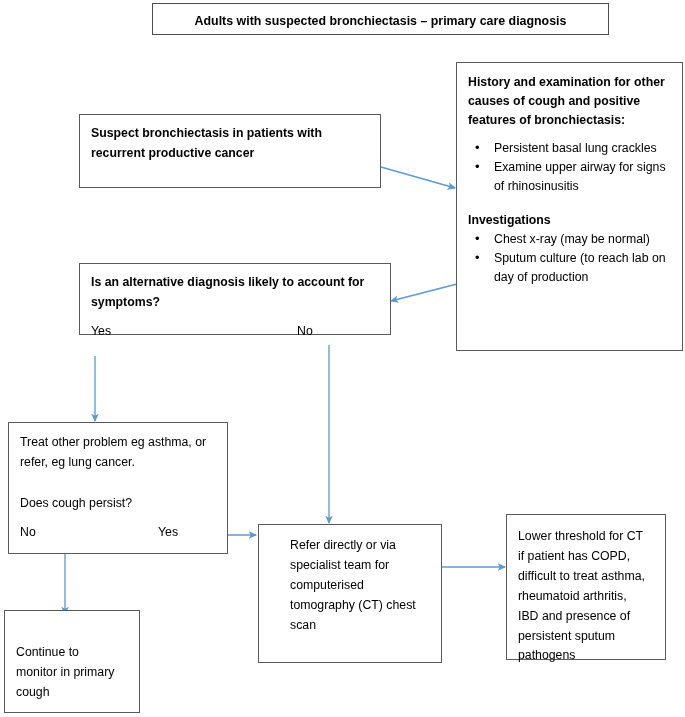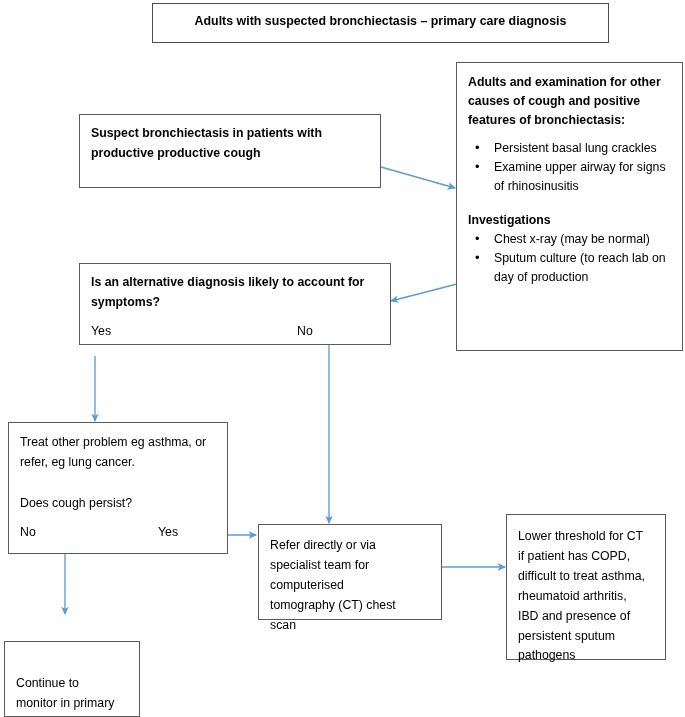--- a/index.html
+++ b/index.html
@@ -99,51 +99,51 @@
 
     <line x1="329" y1="345" x2="329" y2="523" stroke="#5b9bd5" stroke-width="1.35" marker-end="url(#arrowhead)"></line>
 
     <line x1="222" y1="535" x2="256" y2="535" stroke="#5b9bd5" stroke-width="1.35" marker-end="url(#arrowhead)"></line>
 
     <line x1="65" y1="554" x2="65" y2="614" stroke="#5b9bd5" stroke-width="1.35" marker-end="url(#arrowhead)"></line>
 
     <line x1="442" y1="567" x2="505" y2="567" stroke="#5b9bd5" stroke-width="1.35" marker-end="url(#arrowhead)"></line>
   </svg>
 
-  <div class="node title-node" style="left:152px; top:3px; width:457px; height:40px;">
+  <div class="node title-node" style="left:152px; top:3px; width:457px; height:32px;">
     <div class="pad">Adults with suspected bronchiectasis – primary care diagnosis</div>
   </div>
 
   <div class="node" style="left:79px; top:114px; width:302px; height:74px;">
     <div class="pad">
       <div class="bold">Suspect bronchiectasis in patients with</div>
-      <div class="bold">productive productive cough</div>
+      <div class="bold">recurrent productive cancer</div>
     </div>
   </div>
 
   <div class="node" style="left:456px; top:62px; width:227px; height:289px; line-height:1.55;">
     <div class="pad" style="padding:10px 11px 8px 11px;">
-      <div class="bold">Adults and examination for other</div>
+      <div class="bold">History and examination for other</div>
       <div class="bold">causes of cough and positive</div>
       <div class="bold">features of bronchiectasis:</div>
       <div class="gap-sm"></div>
       <ul class="ul-tight">
         <li>Persistent basal lung crackles</li>
         <li>Examine upper airway for signs of rhinosinusitis</li>
       </ul>
       <div class="gap-md"></div>
       <div class="bold">Investigations</div>
       <ul class="ul-tight">
         <li>Chest x-ray (may be normal)</li>
         <li>Sputum culture (to reach lab on day of production</li>
       </ul>
     </div>
   </div>
 
-  <div class="node" style="left:79px; top:263px; width:312px; height:82px;">
+  <div class="node" style="left:79px; top:263px; width:312px; height:72px;">
     <div class="pad">
       <div class="bold">Is an alternative diagnosis likely to account for</div>
       <div class="bold">symptoms?</div>
       <div class="gap-sm"></div>
       <div class="yesno-row">
         <span class="left">Yes</span>
         <span>No</span>
       </div>
     </div>
   </div>
@@ -155,29 +155,29 @@
       <div class="gap-lg"></div>
       <div>Does cough persist?</div>
       <div class="gap-sm"></div>
       <div class="yesno-row">
         <span class="left" style="width:138px;">No</span>
         <span>Yes</span>
       </div>
     </div>
   </div>
 
-  <div class="node" style="left:4px; top:641px; width:136px; height:76px;">
+  <div class="node" style="left:4px; top:610px; width:136px; height:103px;">
     <div class="pad" style="padding-top:32px;">
       <div>Continue to</div>
       <div>monitor in primary</div>
       <div>cough</div>
     </div>
   </div>
 
-  <div class="node" style="left:258px; top:524px; width:184px; height:96px;">
+  <div class="node" style="left:258px; top:524px; width:184px; height:139px;padding-left:20px;">
     <div class="pad" style="padding:11px 11px;">
       <div>Refer directly or via</div>
       <div>specialist team for</div>
       <div>computerised</div>
       <div>tomography (CT) chest</div>
       <div>scan</div>
     </div>
   </div>
 
   <div class="node" style="left:506px; top:514px; width:160px; height:146px;">

